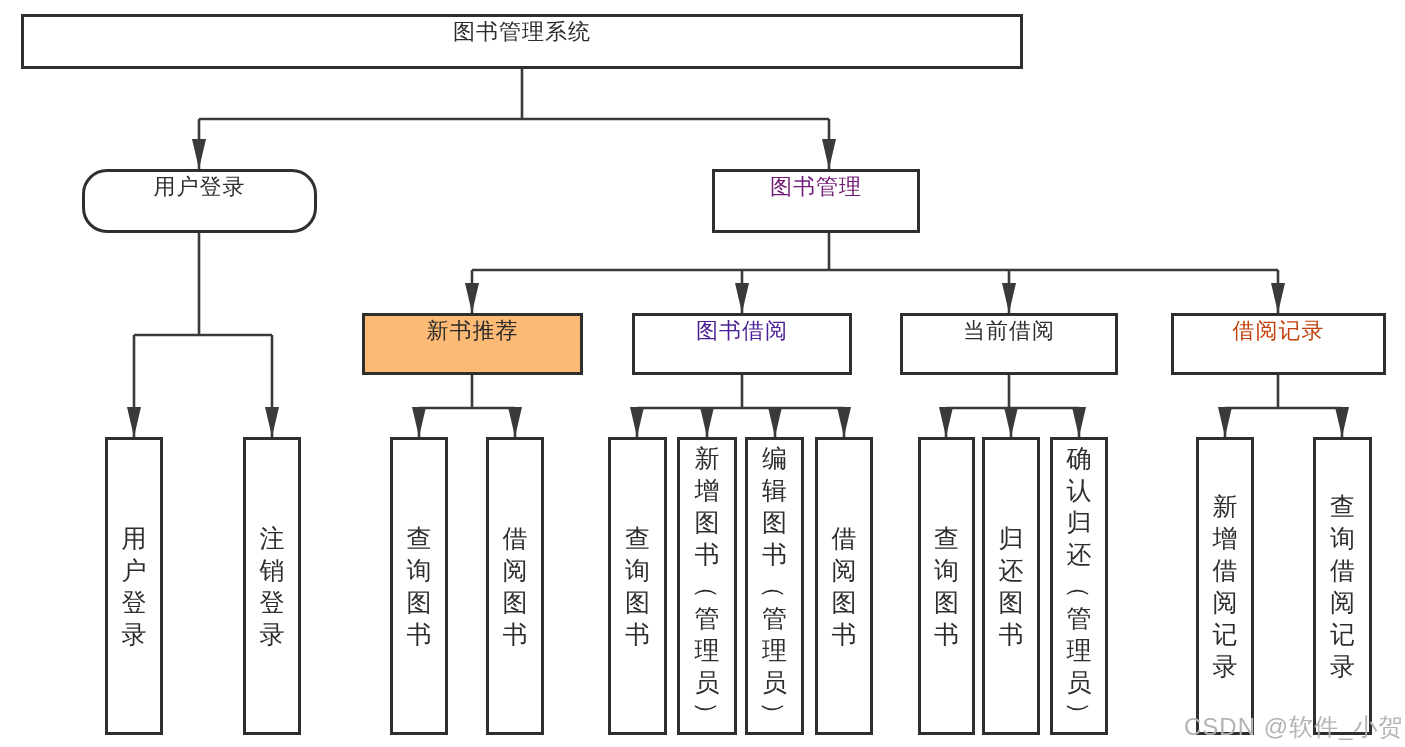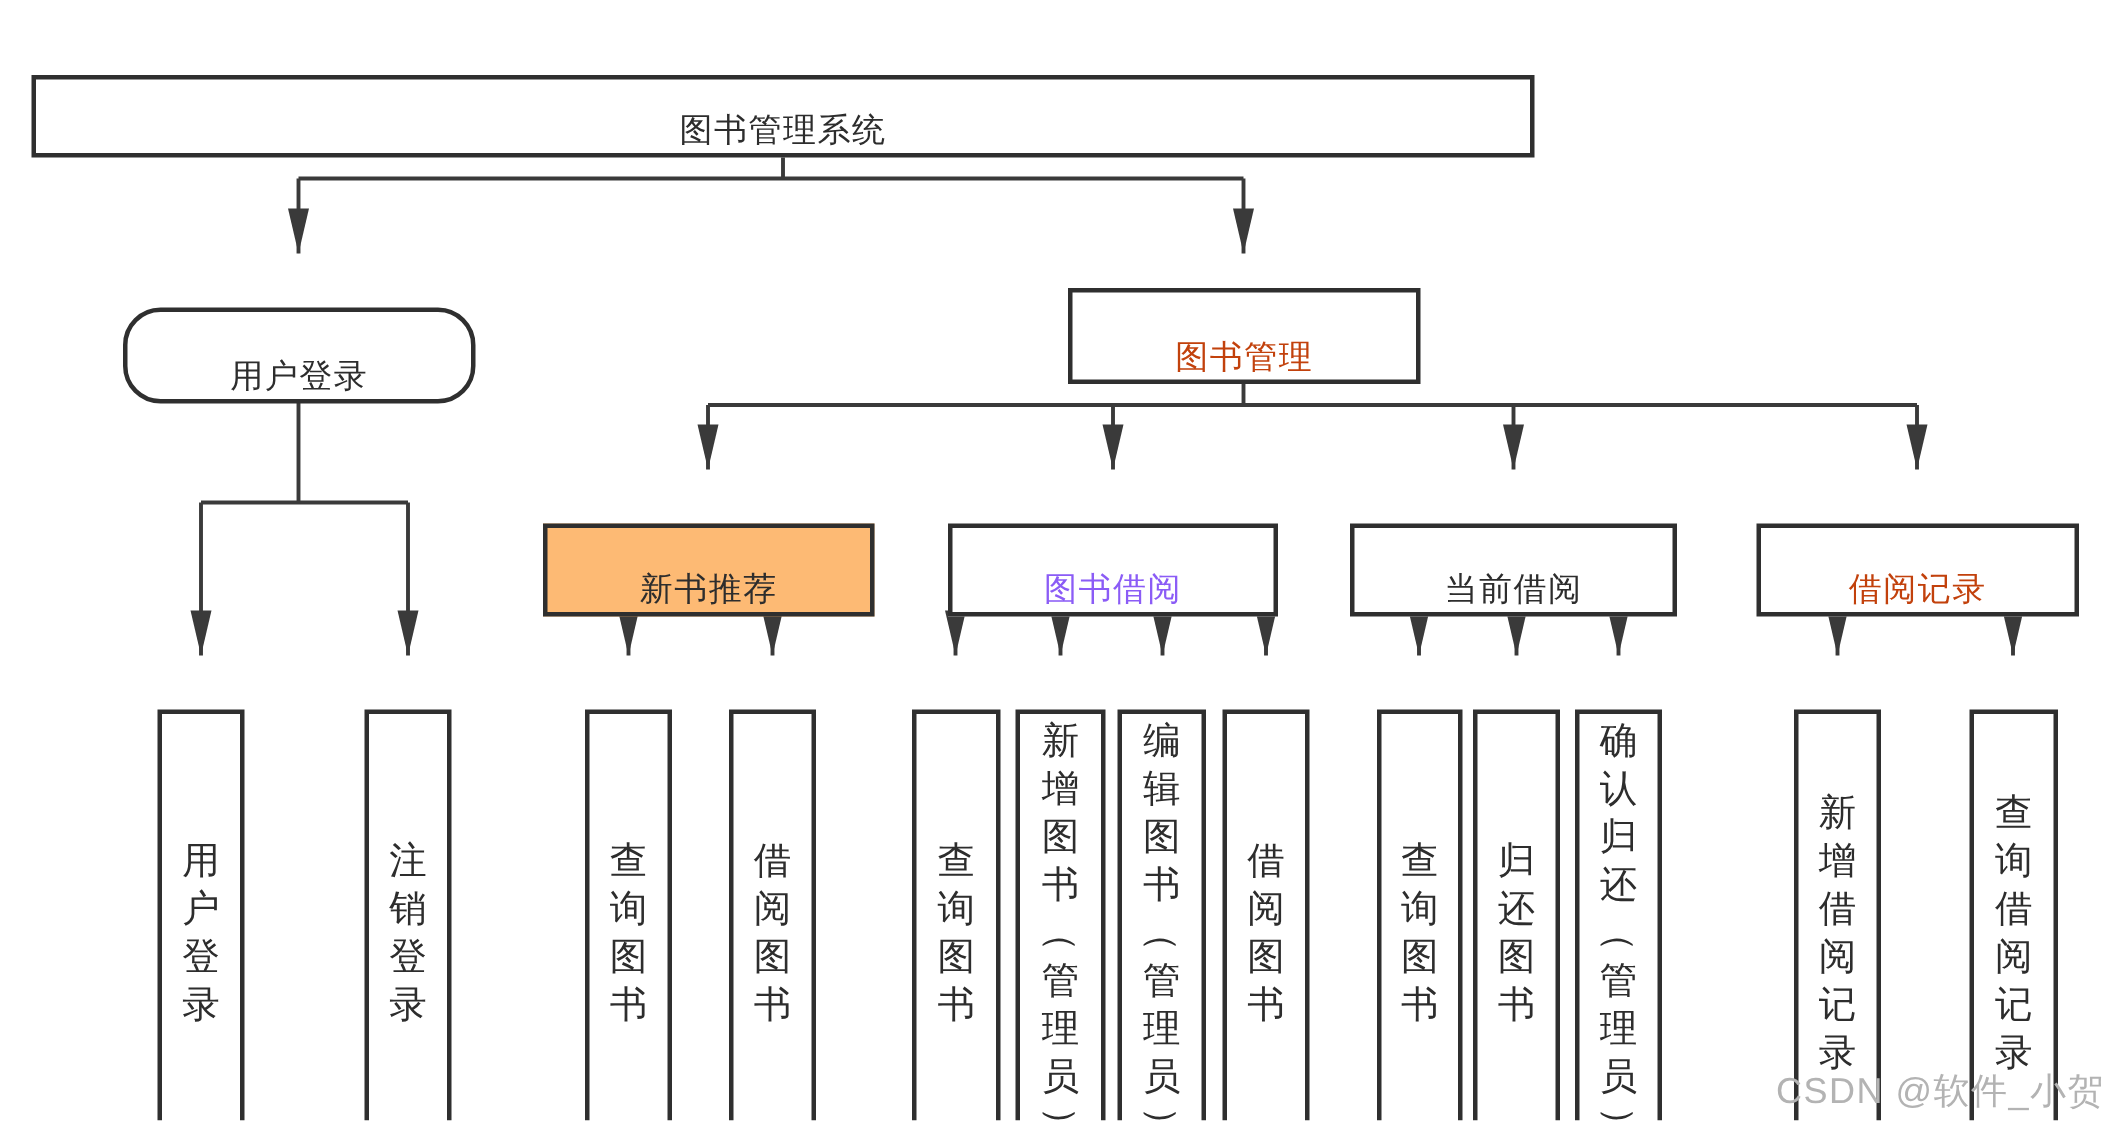--- a/index.html
+++ b/index.html
@@ -16,24 +16,23 @@
     left: 0; top: 0;
     width: 1405px; height: 747px;
     pointer-events: none;
   }
   .node {
     position: absolute;
     box-sizing: border-box;
     background: #ffffff;
     border: 3px solid #2f2f2f;
     display: flex;
-    align-items: flex-end;
+    align-items: flex-start;
     justify-content: center;
     color: #2d2d2d;
-    margin-top: 36px;
   }
   .hlabel {
     font-size: 22px;
     letter-spacing: 1px;
     white-space: nowrap;
   }
   .vlabel {
     display: flex;
     flex-direction: column;
     align-items: center;
@@ -117,27 +116,27 @@
       <polyline points="1342,408 1342,437" fill="none" stroke="#3a3a3a" stroke-width="2.6"></polyline>
       <polygon points="1335,407 1349,407 1342,437" fill="#3a3a3a"></polygon>
     </svg>
   <div id="nodes">
       <div class="node" style="left: 21px; top: 14px; width: 1002px; height: 55px; border-color: rgb(47, 47, 47); background: rgb(255, 255, 255); color: rgb(45, 45, 45);">
         <span class="hlabel">图书管理系统</span>
       </div>
       <div class="node" style="left: 82px; top: 169px; width: 235px; height: 64px; border-color: rgb(47, 47, 47); background: rgb(255, 255, 255); color: rgb(45, 45, 45); border-radius: 25px;">
         <span class="hlabel">用户登录</span>
       </div>
-      <div class="node" style="left: 712px; top: 156px; width: 235px; height: 64px; border-color: rgb(47, 47, 47); background: rgb(255, 255, 255); color: #c2410c;">
+      <div class="node" style="left: 712px; top: 169px; width: 208px; height: 64px; border-color: rgb(47, 47, 47); background: rgb(255, 255, 255); color: #701a75;">
         <span class="hlabel">图书管理</span>
       </div>
       <div class="node" style="left: 362px; top: 313px; width: 221px; height: 62px; border-color: rgb(47, 47, 47); background: #fdba74; color: rgb(45, 45, 45);">
         <span class="hlabel">新书推荐</span>
       </div>
-      <div class="node" style="left: 632px; top: 313px; width: 220px; height: 62px; border-color: rgb(47, 47, 47); background: rgb(255, 255, 255); color: #8b5cf6;">
+      <div class="node" style="left: 632px; top: 313px; width: 220px; height: 62px; border-color: rgb(47, 47, 47); background: rgb(255, 255, 255); color: #4c1d95;">
         <span class="hlabel">图书借阅</span>
       </div>
       <div class="node" style="left: 900px; top: 313px; width: 218px; height: 62px; border-color: rgb(47, 47, 47); background: rgb(255, 255, 255); color: rgb(45, 45, 45); font-family: Liberation Serif, serif;">
         <span class="hlabel">当前借阅</span>
       </div>
       <div class="node" style="left: 1171px; top: 313px; width: 215px; height: 62px; border-color: rgb(47, 47, 47); background: rgb(255, 255, 255); color: #c2410c;">
         <span class="hlabel">借阅记录</span>
       </div>
       <div class="node" style="left: 105px; top: 437px; width: 58px; height: 298px; border-color: rgb(47, 47, 47); background: rgb(255, 255, 255); color: rgb(45, 45, 45);">
         <div class="vlabel">

